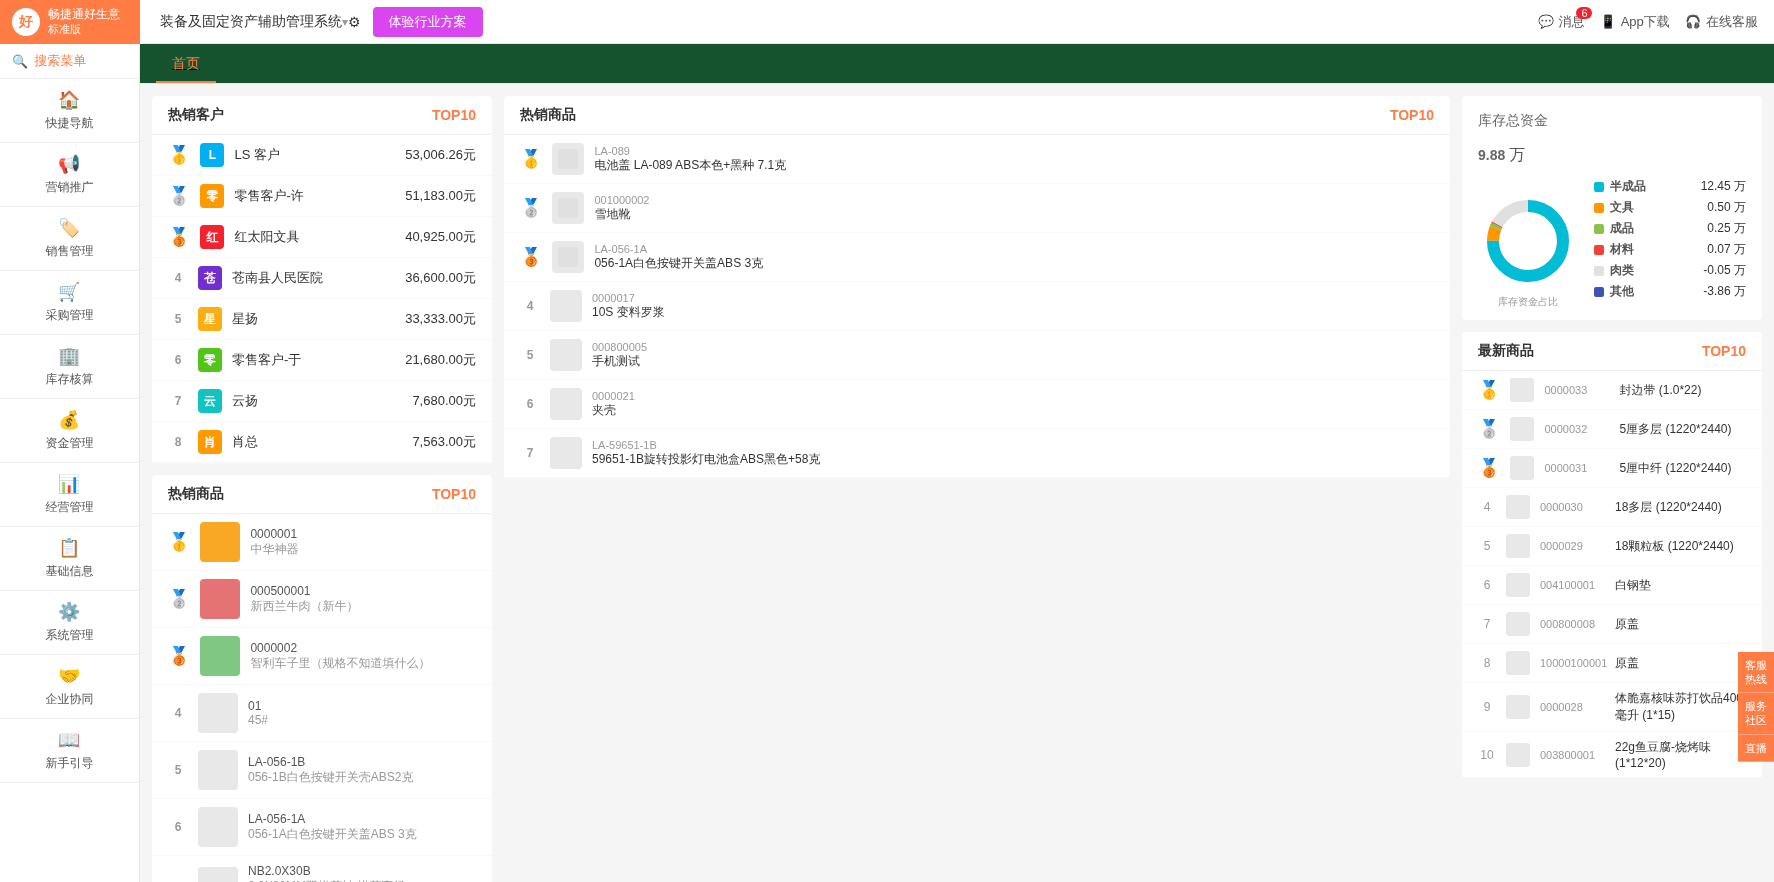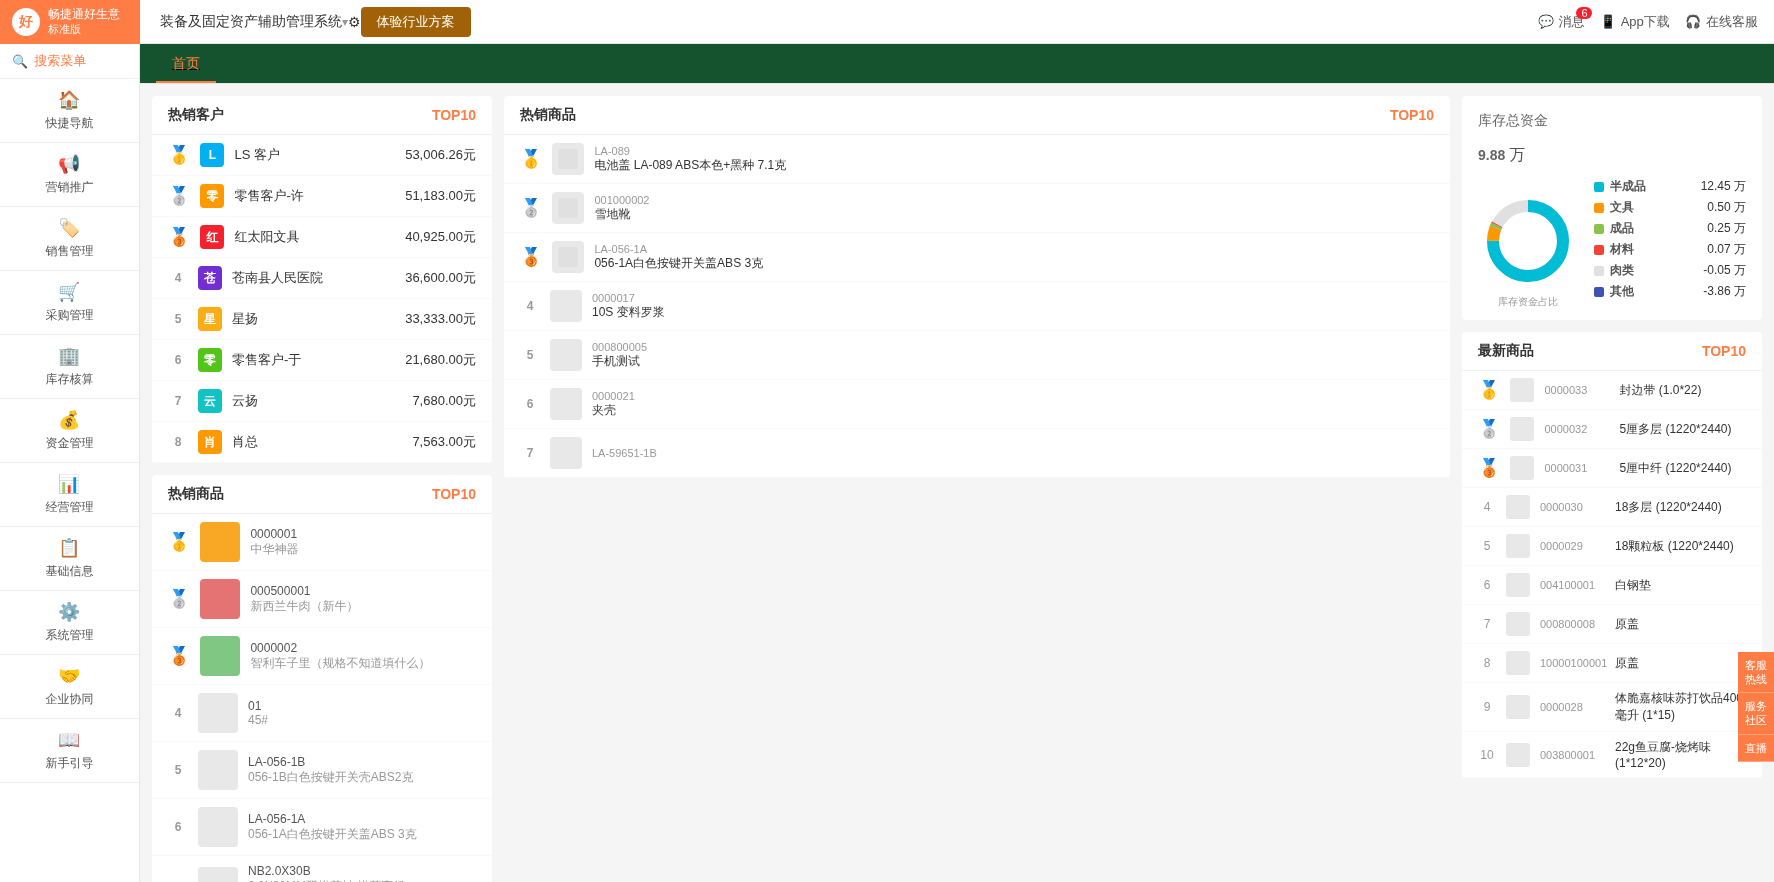--- a/index.html
+++ b/index.html
@@ -27,21 +27,21 @@
       padding: 0 12px;
       margin-left: -16px;
     }
     .logo-icon { width: 28px; height: 28px; background: #fff; border-radius: 50%; display: flex; align-items: center; justify-content: center; color: #ff7d45; font-weight: bold; font-size: 14px; }
     .logo-text { color: #fff; font-size: 12px; line-height: 1.3; }
     .logo-text .sub { font-size: 11px; opacity: 0.9; }
     .system-name { flex: 1; display: flex; align-items: center; margin-left: 20px; }
     .system-name span { font-size: 14px; color: #333; }
     .system-name .arrow { color: #999; font-size: 12px; }
     .gear-icon { color: #999; font-size: 16px; cursor: pointer; }
-    .trial-btn { background: #a16207; color: #fff; border: none; padding: 6px 16px; border-radius: 4px; font-size: 13px; cursor: pointer; margin-left: 0; }
+    .trial-btn { background: #d946ef; color: #fff; border: none; padding: 6px 16px; border-radius: 4px; font-size: 13px; cursor: pointer; margin-left: 12px; }
     .topbar-right { display: flex; align-items: center; gap: 16px; margin-left: auto; }
     .topbar-icon { display: flex; align-items: center; gap: 4px; color: #555; cursor: pointer; font-size: 13px; position: relative; }
     .badge { background: #f5222d; color: #fff; border-radius: 10px; padding: 0 4px; font-size: 11px; position: absolute; top: -6px; right: -8px; min-width: 16px; text-align: center; }
 
     
     .sidebar {
       width: 140px;
       background: #fff;
       position: fixed;
       top: 44px; left: 0; bottom: 0;
@@ -506,20 +506,21 @@
           <div class="product-info">
             <div class="product-code">0000021</div>
             <div class="product-name">夹壳</div>
           </div>
         </div>
         <div class="product-rank-item">
           <span class="rank-num">7</span>
           <div class="product-img"></div>
           <div class="product-info">
             <div class="product-code">LA-59651-1B</div>
+            <div class="product-name">59651-1B旋转投影灯电池盒ABS黑色+58克</div>
           </div>
         </div>
       </div>
     </div>
 
     <div class="right-section">
 
       <div class="panel inventory-panel">
         <div class="inventory-title">库存总资金</div>
         <div style="display:flex; align-items:baseline; gap:4px;">

